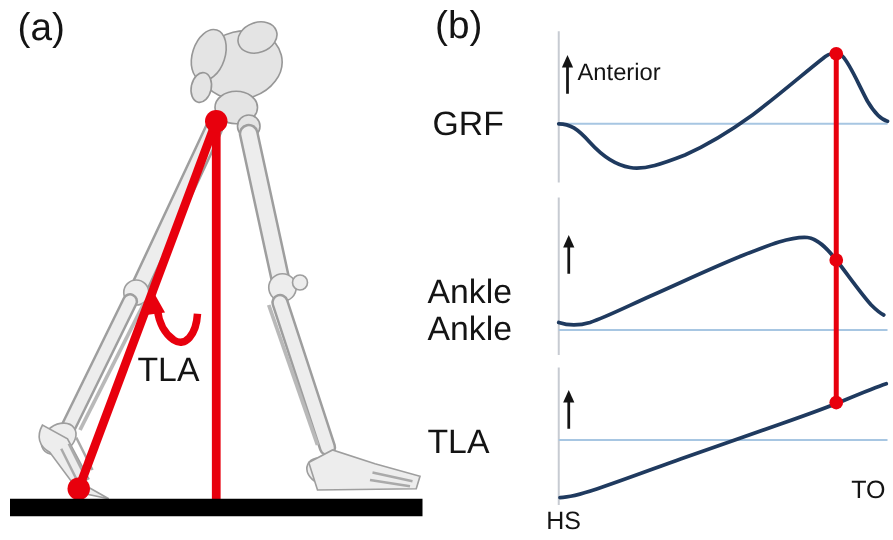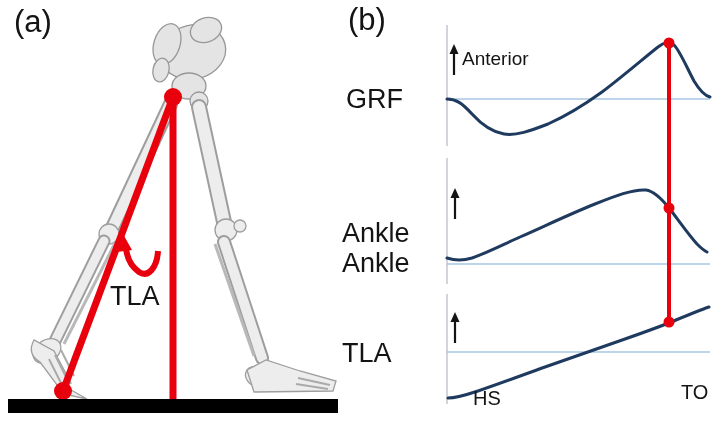--- a/index.html
+++ b/index.html
@@ -122,16 +122,16 @@
 
   <span class="lbl angle-label" style="left:110px;top:283px;">TLA</span>
 
   <span class="lbl row-label" style="left:346px;top:86px;">GRF</span>
   <span class="lbl row-label" style="left:342px;top:220px;">Ankle</span>
   <span class="lbl row-label" style="left:342px;top:250px;">Ankle</span>
   <span class="lbl row-label" style="left:342px;top:340px;">TLA</span>
 
   <span class="lbl dir-label" style="left:462px;top:49px;">Anterior</span>
 
-  <span class="lbl xtick-label" style="left:437px;top:388px;margin-left:36px;">HS</span>
+  <span class="lbl xtick-label" style="left:437px;top:407px;">HS</span>
   <span class="lbl xtick-label" style="left:681px;top:382px;">TO</span>
 
 </div>
 
 </body></html>

